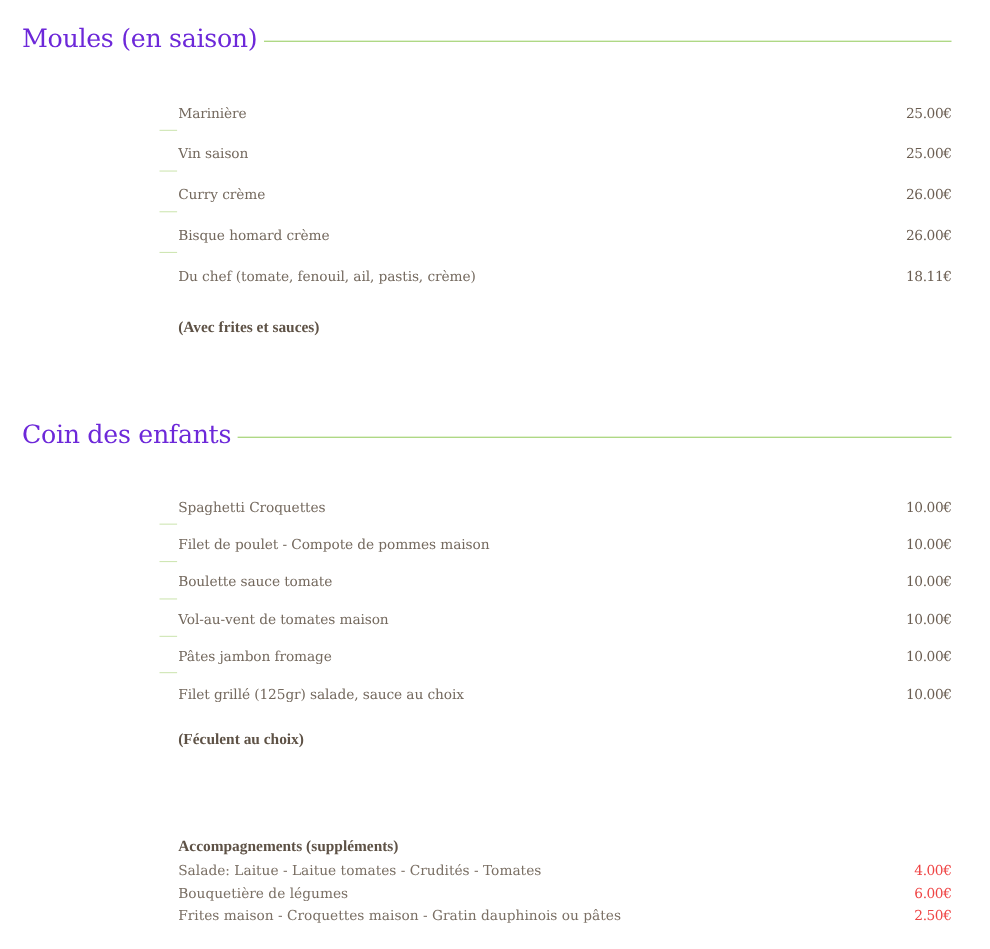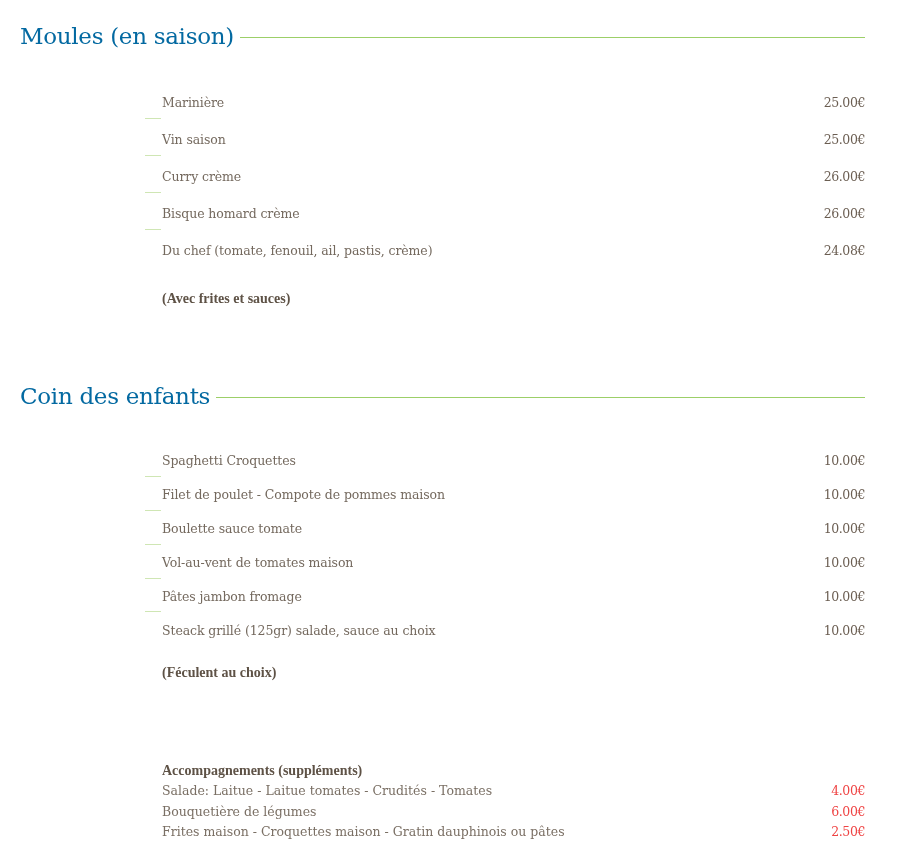--- a/index.html
+++ b/index.html
@@ -17,21 +17,21 @@
     .section-header {
       position: absolute;
       left: 20px;
       width: 845px;
       display: flex;
       align-items: center;
     }
     .section-title {
       font-family: "DejaVu Serif", "Liberation Serif", serif;
       font-size: 23px;
-      color: #0369a1;
+      color: #6d28d9;
       font-weight: normal;
       white-space: nowrap;
       letter-spacing: -0.3px;
       text-align: right;
     }
     .section-rule {
       flex: 1;
       height: 1px;
       background: #9ccf68;
       margin-left: 6px;
@@ -125,21 +125,21 @@
     <span class="price">26.00€</span>
   </div>
   <div class="divider" style="top: 102px;"></div>
   <div class="item" style="height: 24px; margin-top: 13px;">
     <span class="name">Bisque homard crème</span>
     <span class="price">26.00€</span>
   </div>
   <div class="divider" style="top: 139px;"></div>
   <div class="item" style="height: 24px; margin-top: 13px;">
     <span class="name">Du chef  (tomate, fenouil, ail, pastis, crème)</span>
-    <span class="price">24.08€</span>
+    <span class="price">18.11€</span>
   </div>
 </div>
 
 <div class="note" style="top: 291px;">(Avec frites et sauces)</div>
 
 <div class="section-header" style="top: 380px; height: 32px;">
   <h2 class="section-title">Coin des enfants</h2>
   <div class="section-rule"></div>
 </div>
 
@@ -163,21 +163,21 @@
     <span class="name">Vol-au-vent de tomates maison</span>
     <span class="price">10.00€</span>
   </div>
   <div class="divider" style="top: 129px;"></div>
   <div class="item" style="height: 22px; margin-top: 12px;">
     <span class="name">Pâtes jambon fromage</span>
     <span class="price">10.00€</span>
   </div>
   <div class="divider" style="top: 162px;"></div>
   <div class="item" style="height: 22px; margin-top: 12px;">
-    <span class="name">Steack grillé (125gr) salade, sauce au choix</span>
+    <span class="name">Filet grillé (125gr) salade, sauce au choix</span>
     <span class="price">10.00€</span>
   </div>
 </div>
 
 <div class="note" style="top: 665px;">(Féculent au choix)</div>
 
 <div class="extras" style="top: 761px;">
   <div class="extras-title">Accompagnements (suppléments)</div>
   <div class="extras-row">
     <span>Salade: Laitue - Laitue tomates - Crudités - Tomates</span>

